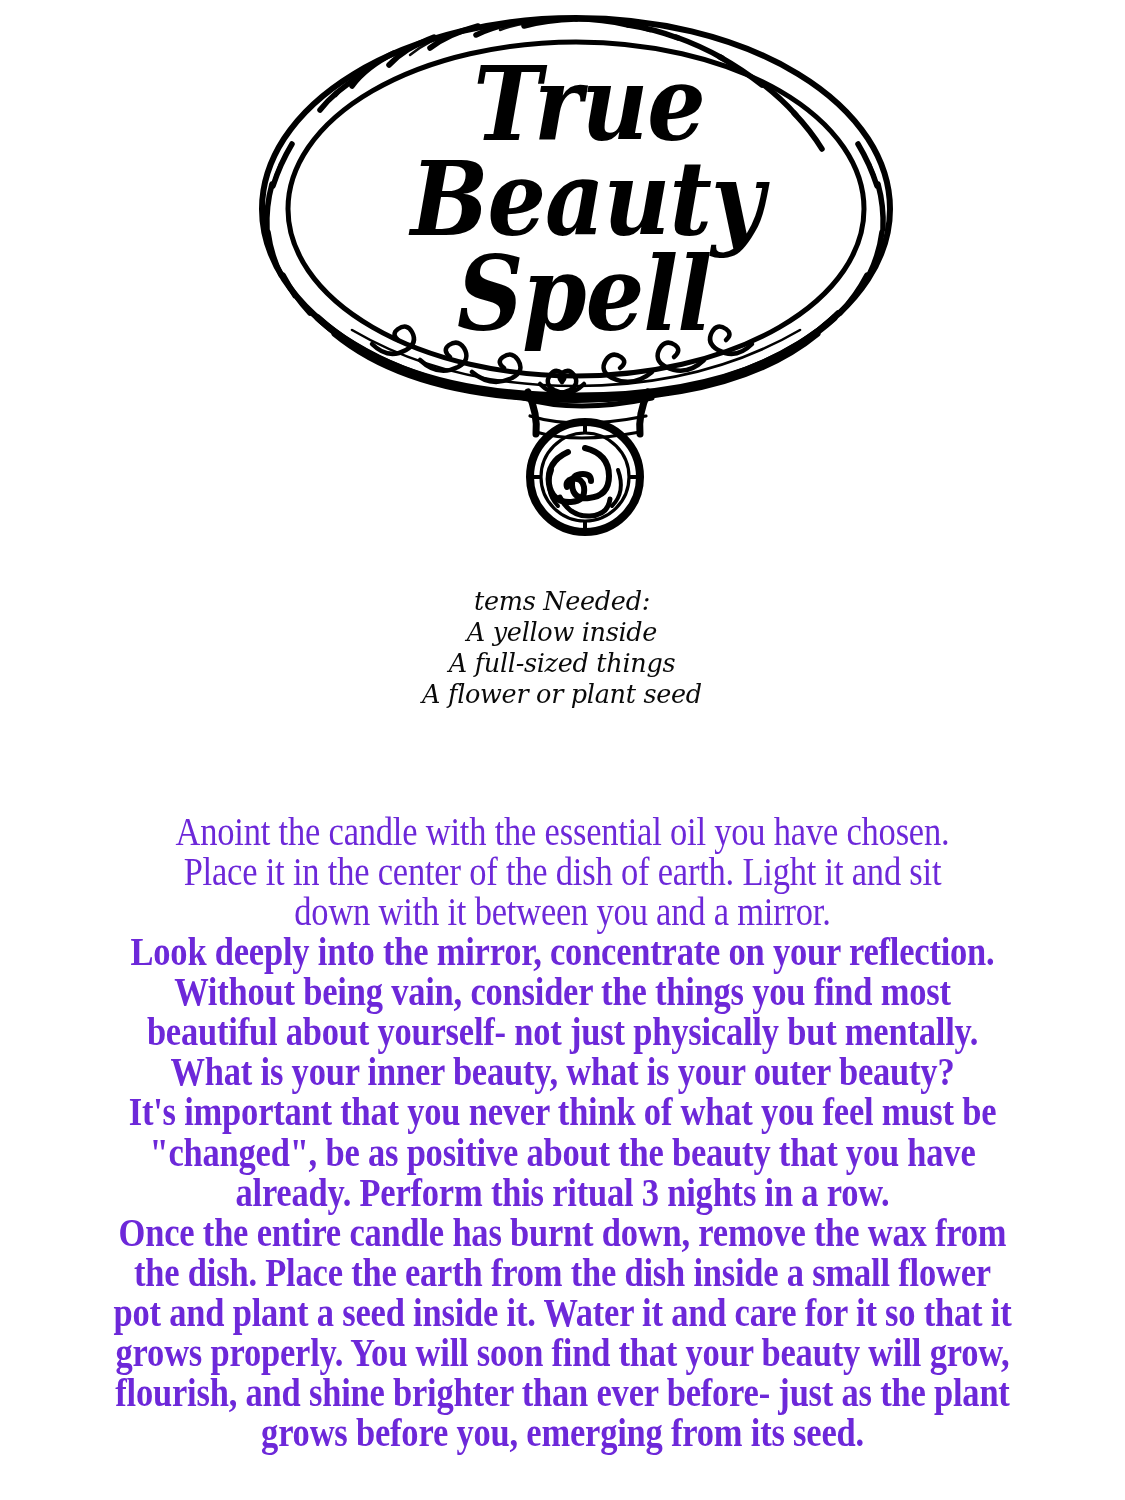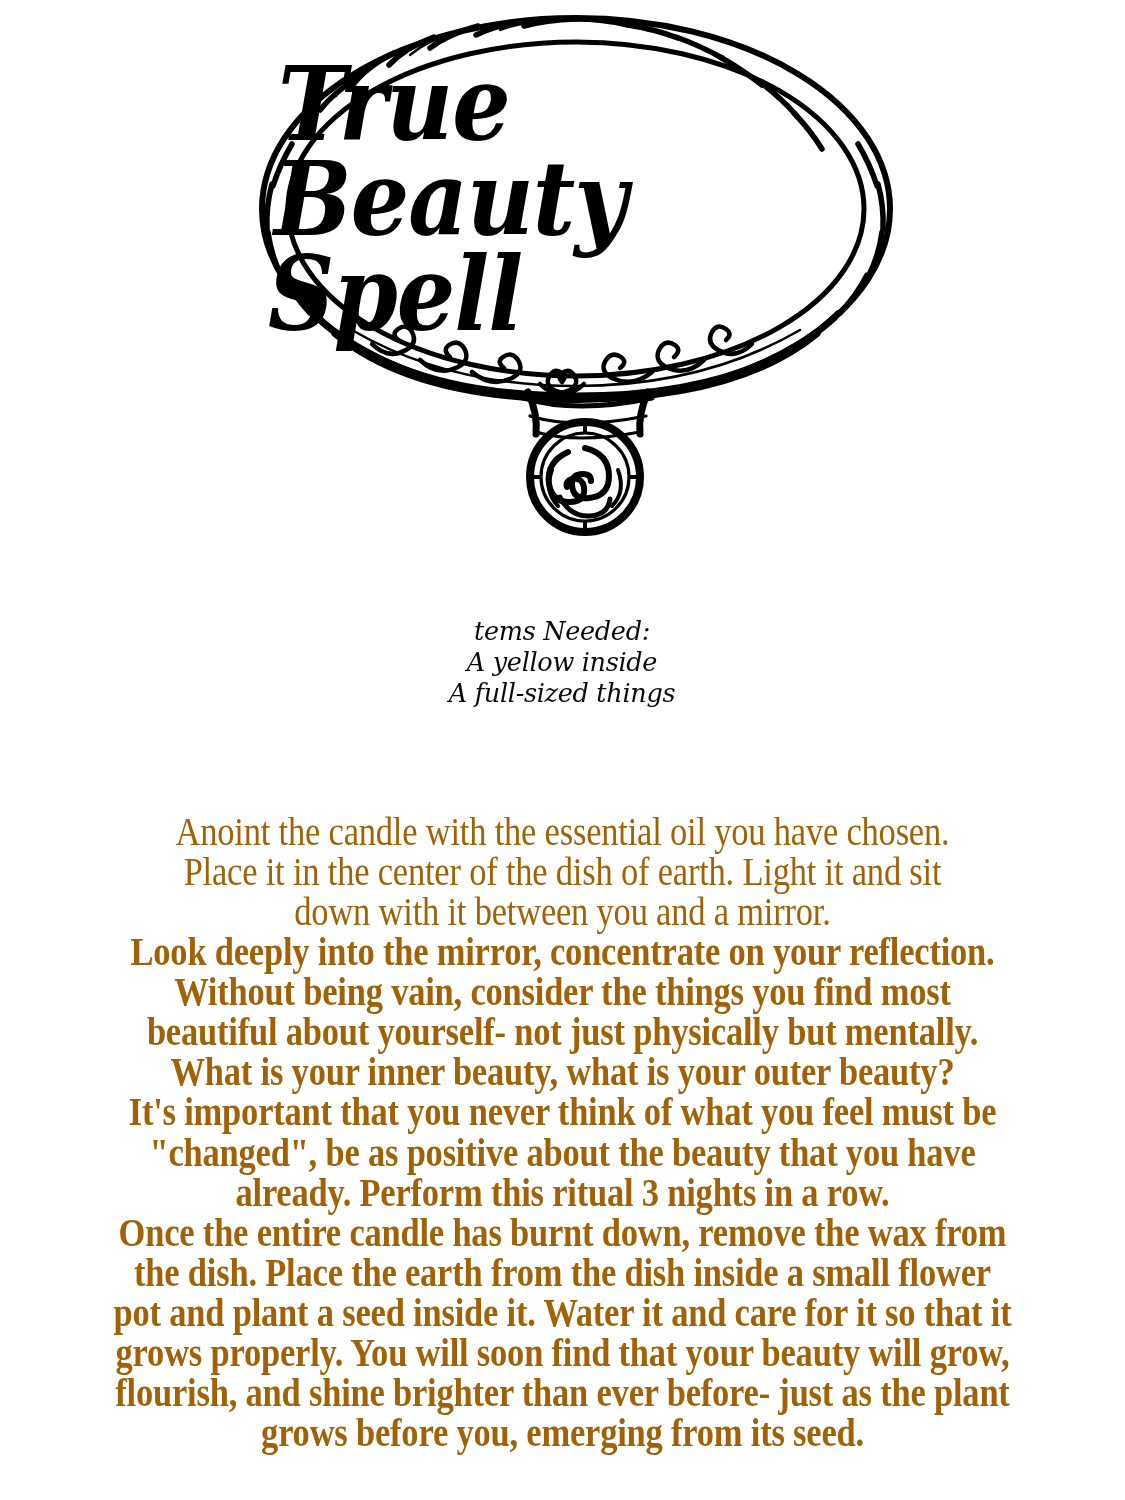--- a/index.html
+++ b/index.html
@@ -26,24 +26,24 @@
   }
   #mirror-illustration svg {
     display: block;
     width: 1125px;
     height: 545px;
   }
 
   
   #mirror-title {
     position: absolute;
-    left: 284px;
+    left: 312px;
     top: 55px;
     width: 560px;
-    text-align: left;
+    text-align: center;
     line-height: 0.97;
     pointer-events: none;
   }
   #mirror-title .tline {
     font-family: "DejaVu Serif", "Liberation Serif", serif;
     font-style: italic;
     font-weight: 700;
     font-size: 92px;
     letter-spacing: -1px;
     color: #000;
@@ -61,37 +61,36 @@
     left: 112px;
     top: 586px;
     width: 900px;
     text-align: center;
     font-family: "DejaVu Serif", "Liberation Serif", serif;
     font-style: italic;
     font-size: 25.5px;
     line-height: 1.22;
     letter-spacing: -0.3px;
     color: #0a0a0a;
-    margin-top: 30px;
   }
   #items-block .item-line { display: block; white-space: nowrap; }
   #items-heading { display: block; white-space: nowrap; }
 
   
   #body-block {
     position: absolute;
     left: 62px;
     top: 812px;
     width: 1001px;
     text-align: center;
     font-family: "Liberation Serif", "DejaVu Serif", serif;
     font-size: 35px;
     line-height: 1.145;
     letter-spacing: -0.2px;
-    color: #a16207;
+    color: #6d28d9;
   }
   #body-block .para { display: block; }
   #body-block .bline {
     display: block;
     white-space: nowrap;
     transform: scaleY(1.16) scaleX(0.985);
     transform-origin: center center;
   }
   #body-block .para + .para { margin-top: 0px; font-weight: bold; }
 </style>
@@ -196,20 +195,21 @@
 <div id="mirror-title">
   <span class="tline t1">True</span>
   <span class="tline t2">Beauty</span>
   <span class="tline t3">Spell</span>
 </div>
 
 <div id="items-block">
   <span id="items-heading">tems Needed:</span>
   <span class="item-line">A yellow inside</span>
   <span class="item-line">A full-sized things</span>
+  <span class="item-line">A flower or plant seed</span>
 </div>
 
 <div id="body-block">
   <div class="para">
     <span class="bline">Anoint the candle with the essential oil you have chosen.</span>
     <span class="bline">Place it in the center of the dish of earth. Light it and sit</span>
     <span class="bline">down with it between you and a mirror.</span>
   </div>
   <div class="para">
     <span class="bline">Look deeply into the mirror, concentrate on your reflection.</span>

